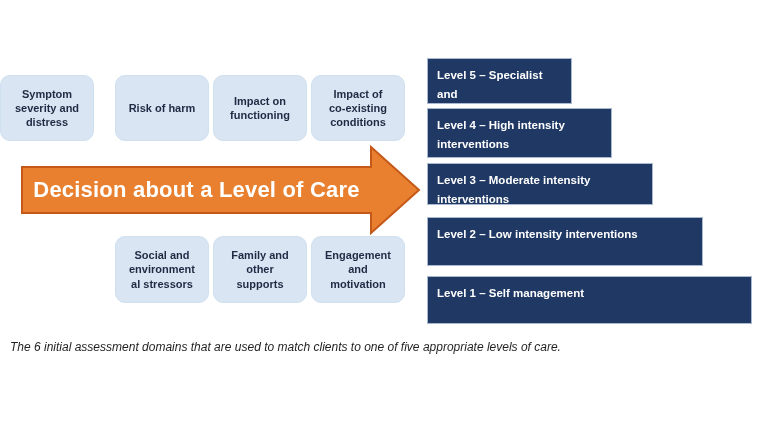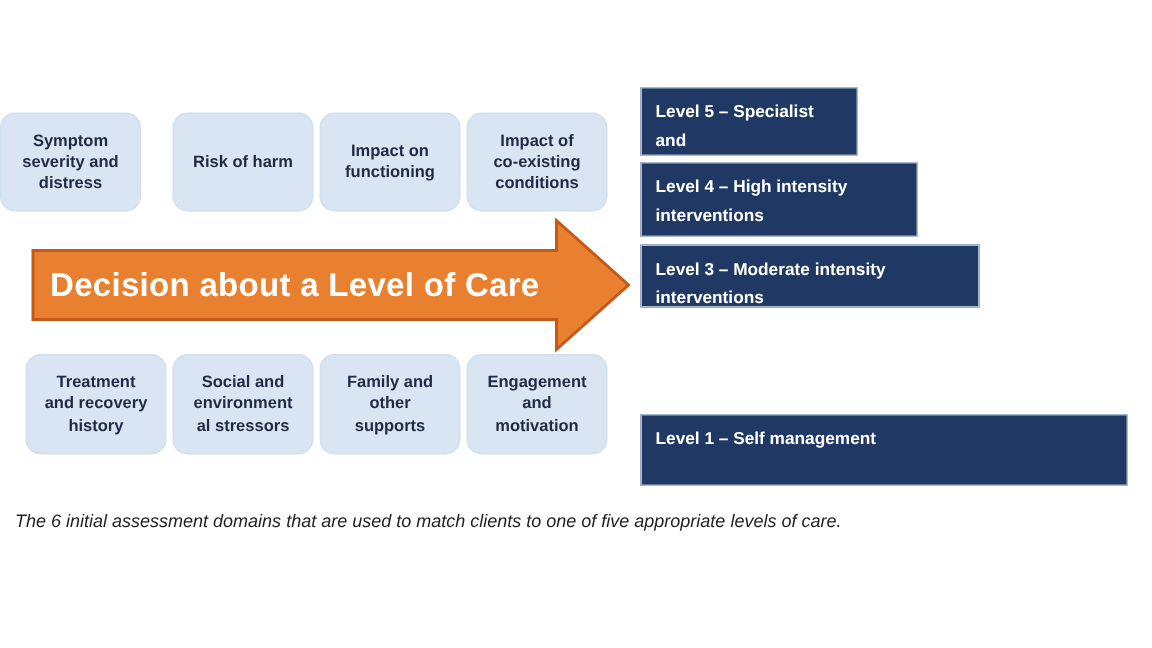--- a/index.html
+++ b/index.html
@@ -103,25 +103,20 @@
   <div class="domain-box row-top" style="left:213px;">
     <span>Impact on
 functioning</span>
   </div>
 
   <svg class="arrow-svg" viewBox="0 0 404 92">
     <polygon points="2,22 351,22 351,2 399,45 351,88 351,68 2,68" fill="#e8802f" stroke="#c5591a" stroke-width="2"></polygon>
   </svg>
   <div class="arrow-label">Decision about a Level of Care</div>
 
-  <div class="domain-box row-bottom" style="left:17px;">
-    <span>Treatment
-and recovery
-history</span>
-  </div>
   <div class="domain-box row-bottom" style="left:115px;">
     <span>Social and
 environment
 al stressors</span>
   </div>
   <div class="domain-box row-bottom" style="left:213px;">
     <span>Family and
 other
 supports</span>
   </div>
@@ -136,19 +131,22 @@
 acute services</span>
   </div>
   <div class="level-bar" style="top:108px; width:185px; height:50px;">
     <span>Level 4 – High intensity
 interventions</span>
   </div>
   <div class="level-bar" style="top:163px; width:226px; height:42px;">
     <span>Level 3 – Moderate intensity
 interventions</span>
   </div>
+  <div class="level-bar" style="top:217px; width:276px; height:49px;">
+    <span>Level 2 – Low intensity interventions</span>
+  </div>
   <div class="level-bar" style="top:276px; width:325px; height:48px;">
     <span>Level 1 – Self management</span>
   </div>
 
   <div class="caption">The 6 initial assessment domains that are used to match clients to one of five appropriate levels of care.</div>
 
 </div>
 
 </body></html>

